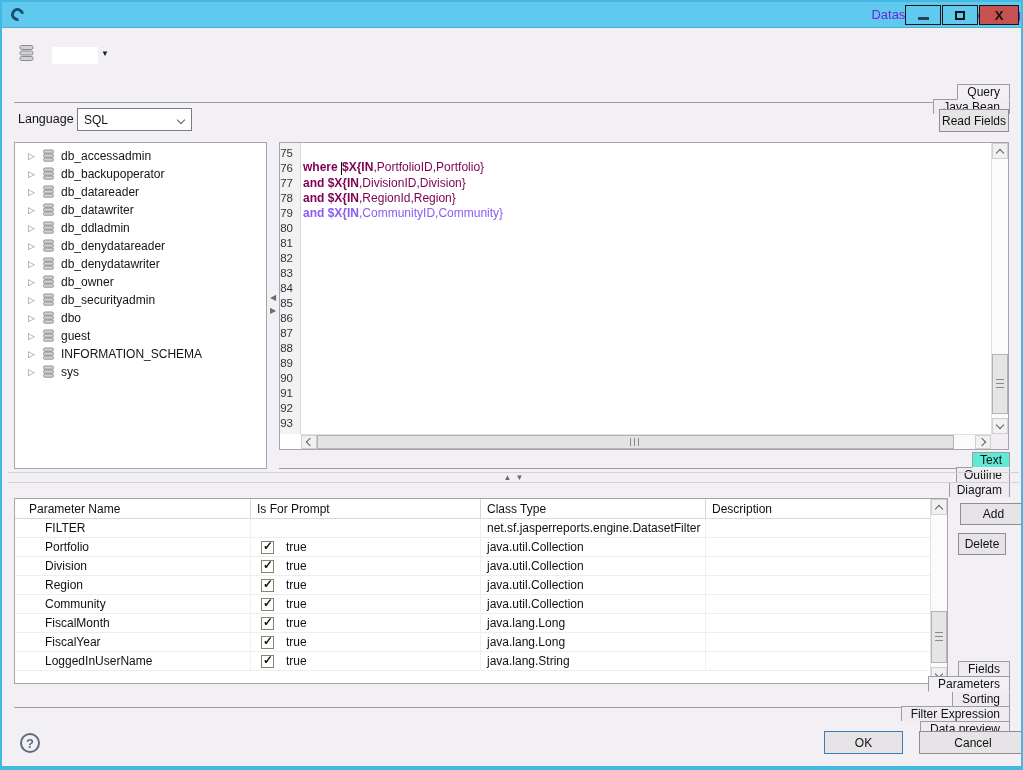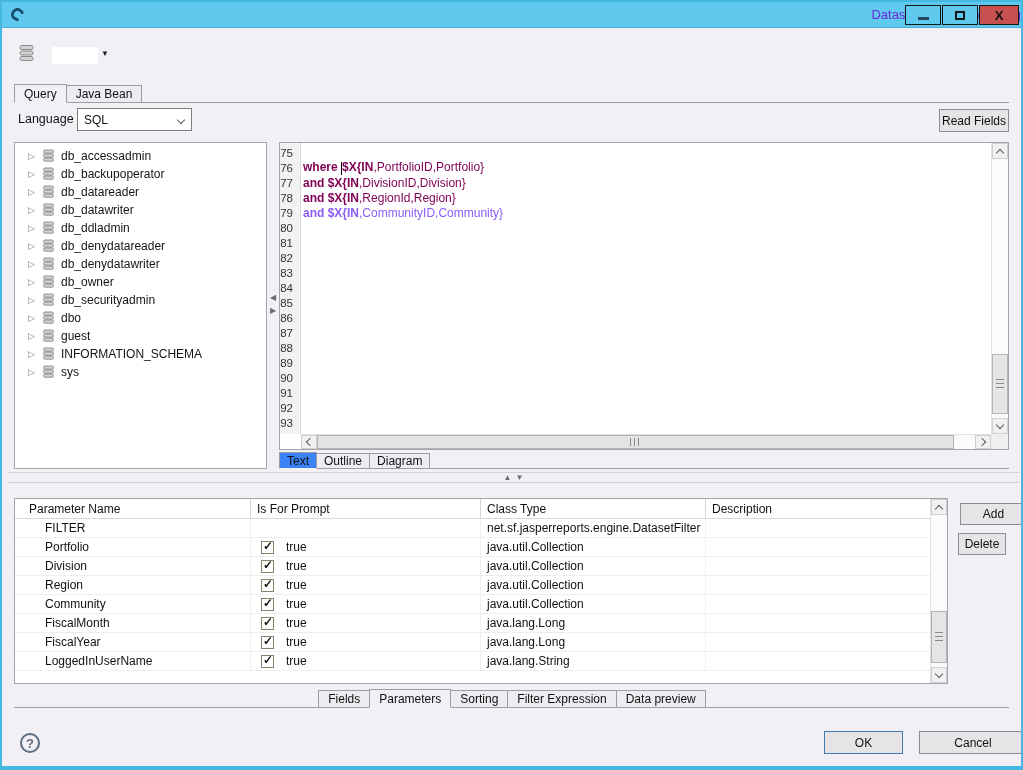--- a/index.html
+++ b/index.html
@@ -25,30 +25,30 @@
   .glyph-min { width:11px; height:3px; background:#24435c; margin-top:7px; }
   .glyph-max { width:10px; height:9px; border:2px solid #161616; background:transparent; }
 
   
   .db-icon-lg { position:absolute; left:16px; top:42px; }
   .dataset-box { position:absolute; left:50px; top:45px; width:46px; height:17px; background:#ffffff; }
   .dd-arrow { position:absolute; left:99px; top:47px; font-size:8px; color:#1a1a1a; }
 
   
   .tabstrip { position:absolute; display:flex; align-items:flex-end;
-              border-bottom:1px solid #9f9ba3; }
+              border-bottom:1px solid #9f9ba3;flex-direction:column; }
   .tabstrip .tab { border:1px solid #9f9ba3; border-bottom:none; background:#efecf1;
                    height:17px; padding:0 9px; font-size:12px; color:#111;
                    display:flex; align-items:center; margin-right:-1px; }
   .tabstrip .tab.active { height:19px; background:#f3f0f5; margin-bottom:-1px;
                           border-bottom:1px solid #f3f0f5; z-index:2; }
   #query-tabs   { left:12px; top:82px;  width:995px; height:19px; }
   #editor-tabs  { left:277px; top:450px; width:730px; height:17px; }
   #editor-tabs .tab { height:15px; padding:0 7px; }
-  #editor-tabs .tab.active { height:17px; background:#3b82f6; border-bottom:1px solid #f6f4f8; }
+  #editor-tabs .tab.active { height:17px; background:#5eead4; border-bottom:1px solid #f6f4f8; }
   #section-tabs { left:12px; top:688px; width:995px; height:18px;justify-content:center; }
 
   
   .language-label { position:absolute; left:16px; top:110px; font-size:12.5px; color:#111; }
   .combo { position:absolute; left:75px; top:106px; width:115px; height:23px; background:#fff;
            border:1px solid #7d7d7d; display:flex; align-items:center; padding-left:6px;
            font-size:12px; color:#111; }
   .combo .chev { position:absolute; right:7px; top:8px; }
 
   .push-btn { position:absolute; background:#e6e4e6; border:1px solid #8f8d90; font-size:12px;

